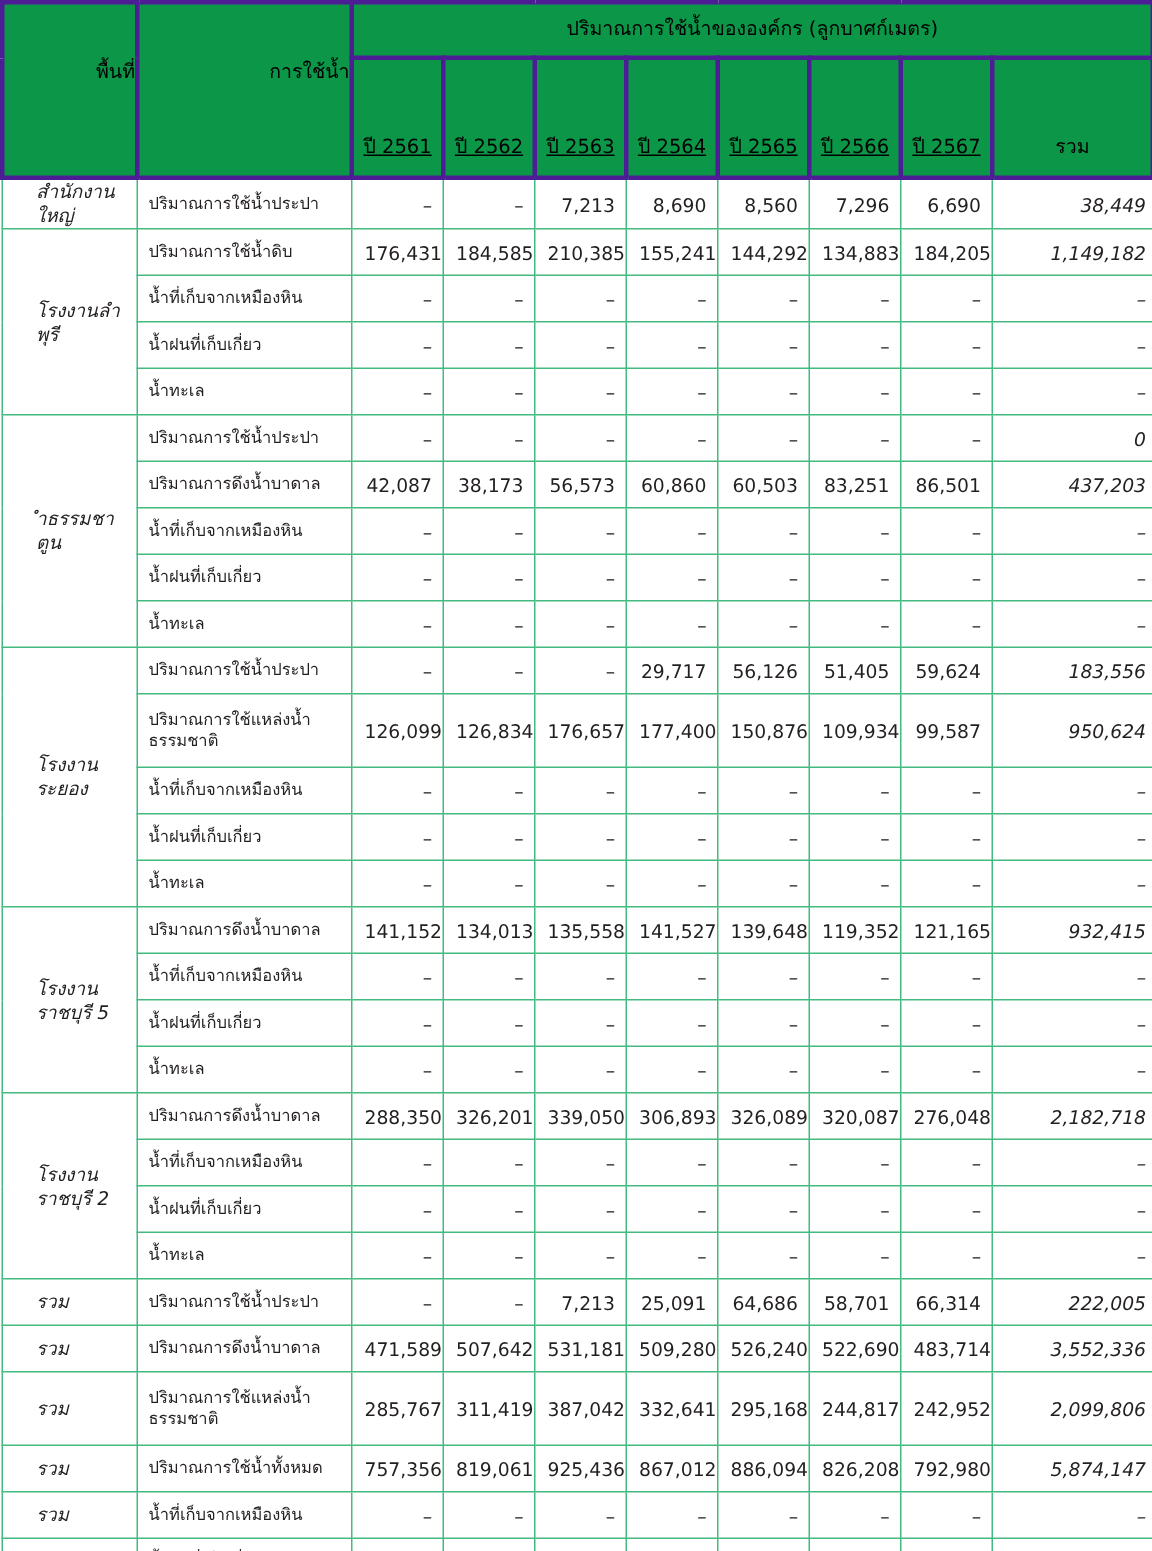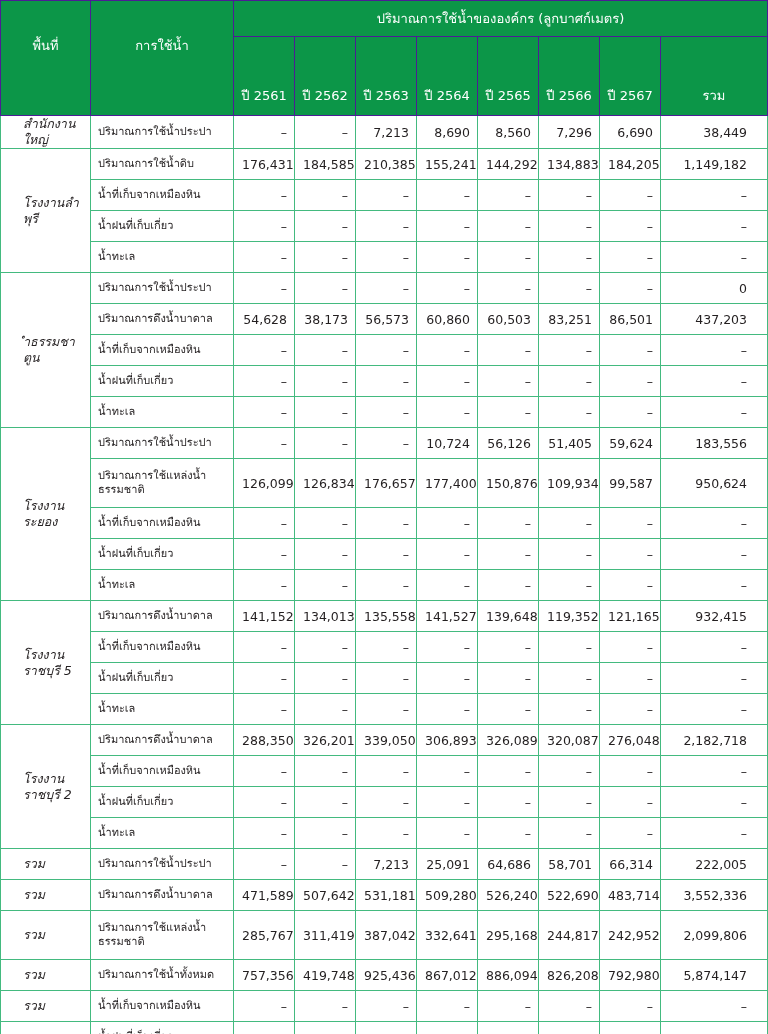--- a/index.html
+++ b/index.html
@@ -25,47 +25,48 @@
 
   
   col.c-area  { width: 90px; }
   col.c-use   { width: 143px; }
   col.c-year  { width: 61px; }
   col.c-total { width: 107px; }
 
   
   thead th {
     background: #0c9648;
-    color: #ffffff;
+    color: #000000;
     font-weight: normal;
-    border: 1px solid #4c1d95;
+    border: 3px solid #4c1d95;
     padding: 0;
   }
   th.hdr-title {
     font-size: 13px;
     height: 30px;
     line-height: 30px;
     text-align: center;
     vertical-align: middle;
     white-space: nowrap;
   }
   th.hdr-area, th.hdr-use {
     font-size: 13px;
-    text-align: center;
+    text-align: right;
     vertical-align: middle;
     height: 88px;
   }
   th.hdr-area  { padding-bottom: 26px; }
   th.hdr-use   { padding-bottom: 26px; font-family: Liberation Serif, serif; }
   th.hdr-year {
     font-size: 13px;
     text-align: center;
     vertical-align: bottom;
     height: 58px;
     padding-bottom: 9px;
+    text-decoration: underline;
   }
   th.hdr-total {
     font-size: 13px;
     text-align: center;
     vertical-align: bottom;
     height: 58px;
     padding-bottom: 9px;
   }
 
   
@@ -95,22 +96,23 @@
   }
   td.num-cell {
     text-align: right;
     font-size: 12.5px;
     padding-right: 7px;
     white-space: nowrap;
   }
   td.total-cell {
     text-align: right;
     font-size: 12.5px;
-    padding-right: 20px;
+    padding-right: 4px;
     white-space: nowrap;
+    font-style: italic;
   }
   tr.tall td { height: 49px; }
 </style>
 </head>
 <body>
 
 <table class="water-table">
   <colgroup>
     <col class="c-area">
     <col class="c-use">
@@ -205,21 +207,21 @@
         <td class="num-cell">–</td>
         <td class="num-cell">–</td>
         <td class="num-cell">–</td>
         <td class="num-cell">–</td>
         <td class="num-cell">–</td>
         <td class="num-cell">–</td>
         <td class="total-cell">0</td>
       </tr>
       <tr>
         <td class="use-cell">ปริมาณการดึงน้ำบาดาล</td>
-        <td class="num-cell">54,628</td>
+        <td class="num-cell">42,087</td>
         <td class="num-cell">38,173</td>
         <td class="num-cell">56,573</td>
         <td class="num-cell">60,860</td>
         <td class="num-cell">60,503</td>
         <td class="num-cell">83,251</td>
         <td class="num-cell">86,501</td>
         <td class="total-cell">437,203</td>
       </tr>
       <tr>
         <td class="use-cell">น้ำที่เก็บจากเหมืองหิน</td>
@@ -253,21 +255,21 @@
         <td class="num-cell">–</td>
         <td class="num-cell">–</td>
         <td class="total-cell">–</td>
       </tr>
       <tr>
         <td class="area-cell" rowspan="5">โรงงานระยอง</td>
         <td class="use-cell">ปริมาณการใช้น้ำประปา</td>
         <td class="num-cell">–</td>
         <td class="num-cell">–</td>
         <td class="num-cell">–</td>
-        <td class="num-cell">10,724</td>
+        <td class="num-cell">29,717</td>
         <td class="num-cell">56,126</td>
         <td class="num-cell">51,405</td>
         <td class="num-cell">59,624</td>
         <td class="total-cell">183,556</td>
       </tr>
       <tr class="tall">
         <td class="use-cell">ปริมาณการใช้แหล่งน้ำธรรมชาติ</td>
         <td class="num-cell">126,099</td>
         <td class="num-cell">126,834</td>
         <td class="num-cell">176,657</td>
@@ -433,21 +435,21 @@
         <td class="num-cell">332,641</td>
         <td class="num-cell">295,168</td>
         <td class="num-cell">244,817</td>
         <td class="num-cell">242,952</td>
         <td class="total-cell">2,099,806</td>
       </tr>
       <tr>
         <td class="area-cell">รวม</td>
         <td class="use-cell">ปริมาณการใช้น้ำทั้งหมด</td>
         <td class="num-cell">757,356</td>
-        <td class="num-cell">419,748</td>
+        <td class="num-cell">819,061</td>
         <td class="num-cell">925,436</td>
         <td class="num-cell">867,012</td>
         <td class="num-cell">886,094</td>
         <td class="num-cell">826,208</td>
         <td class="num-cell">792,980</td>
         <td class="total-cell">5,874,147</td>
       </tr>
       <tr>
         <td class="area-cell">รวม</td>
         <td class="use-cell">น้ำที่เก็บจากเหมืองหิน</td>

